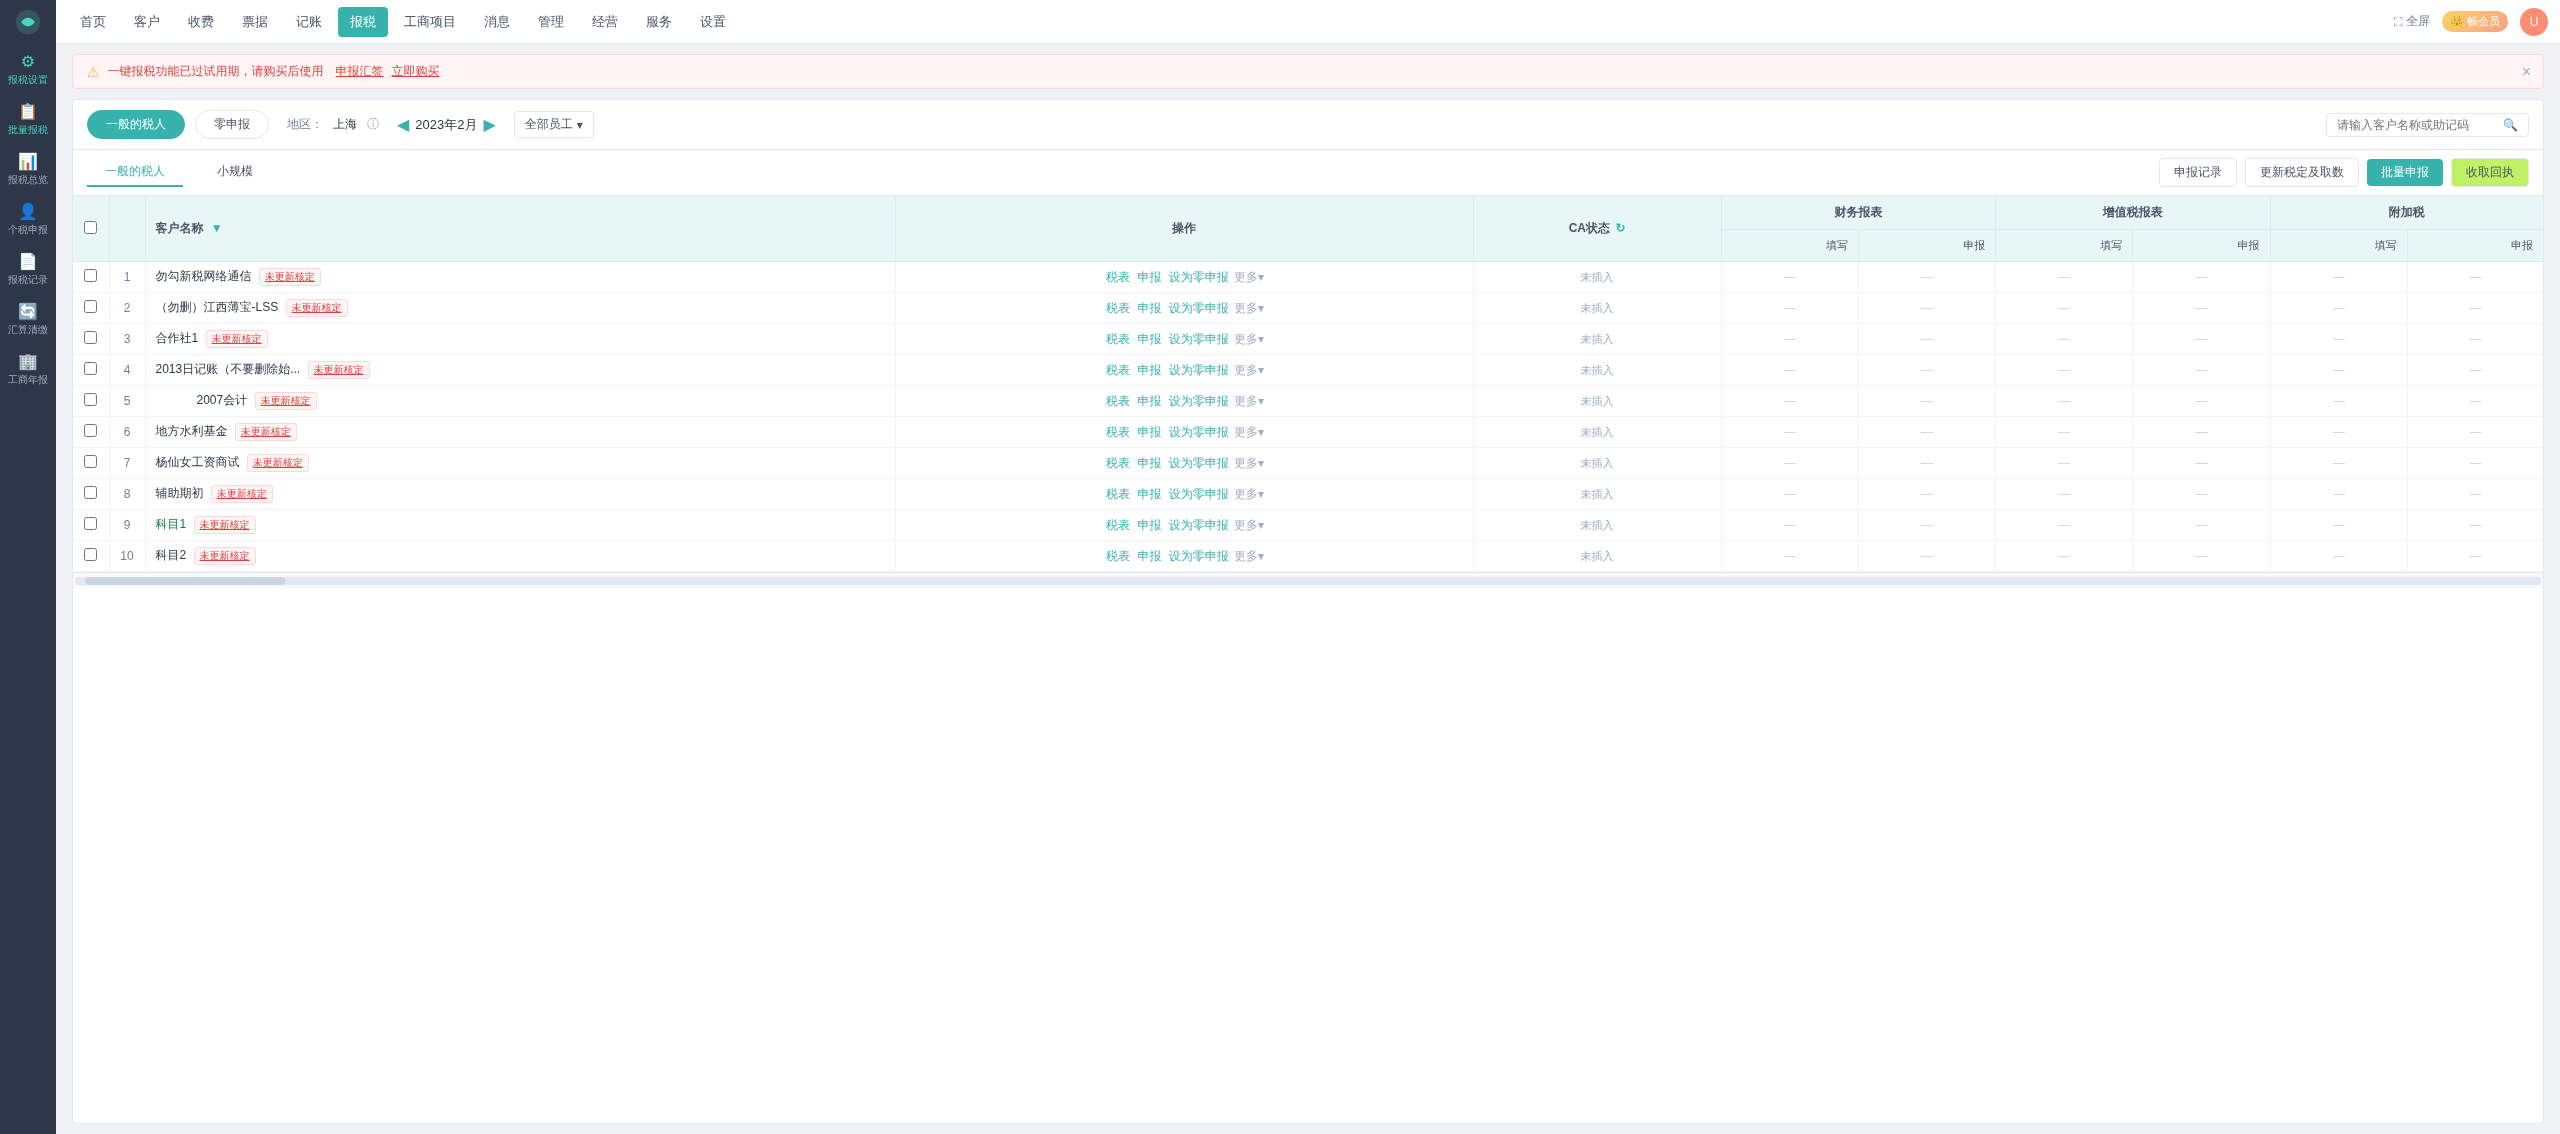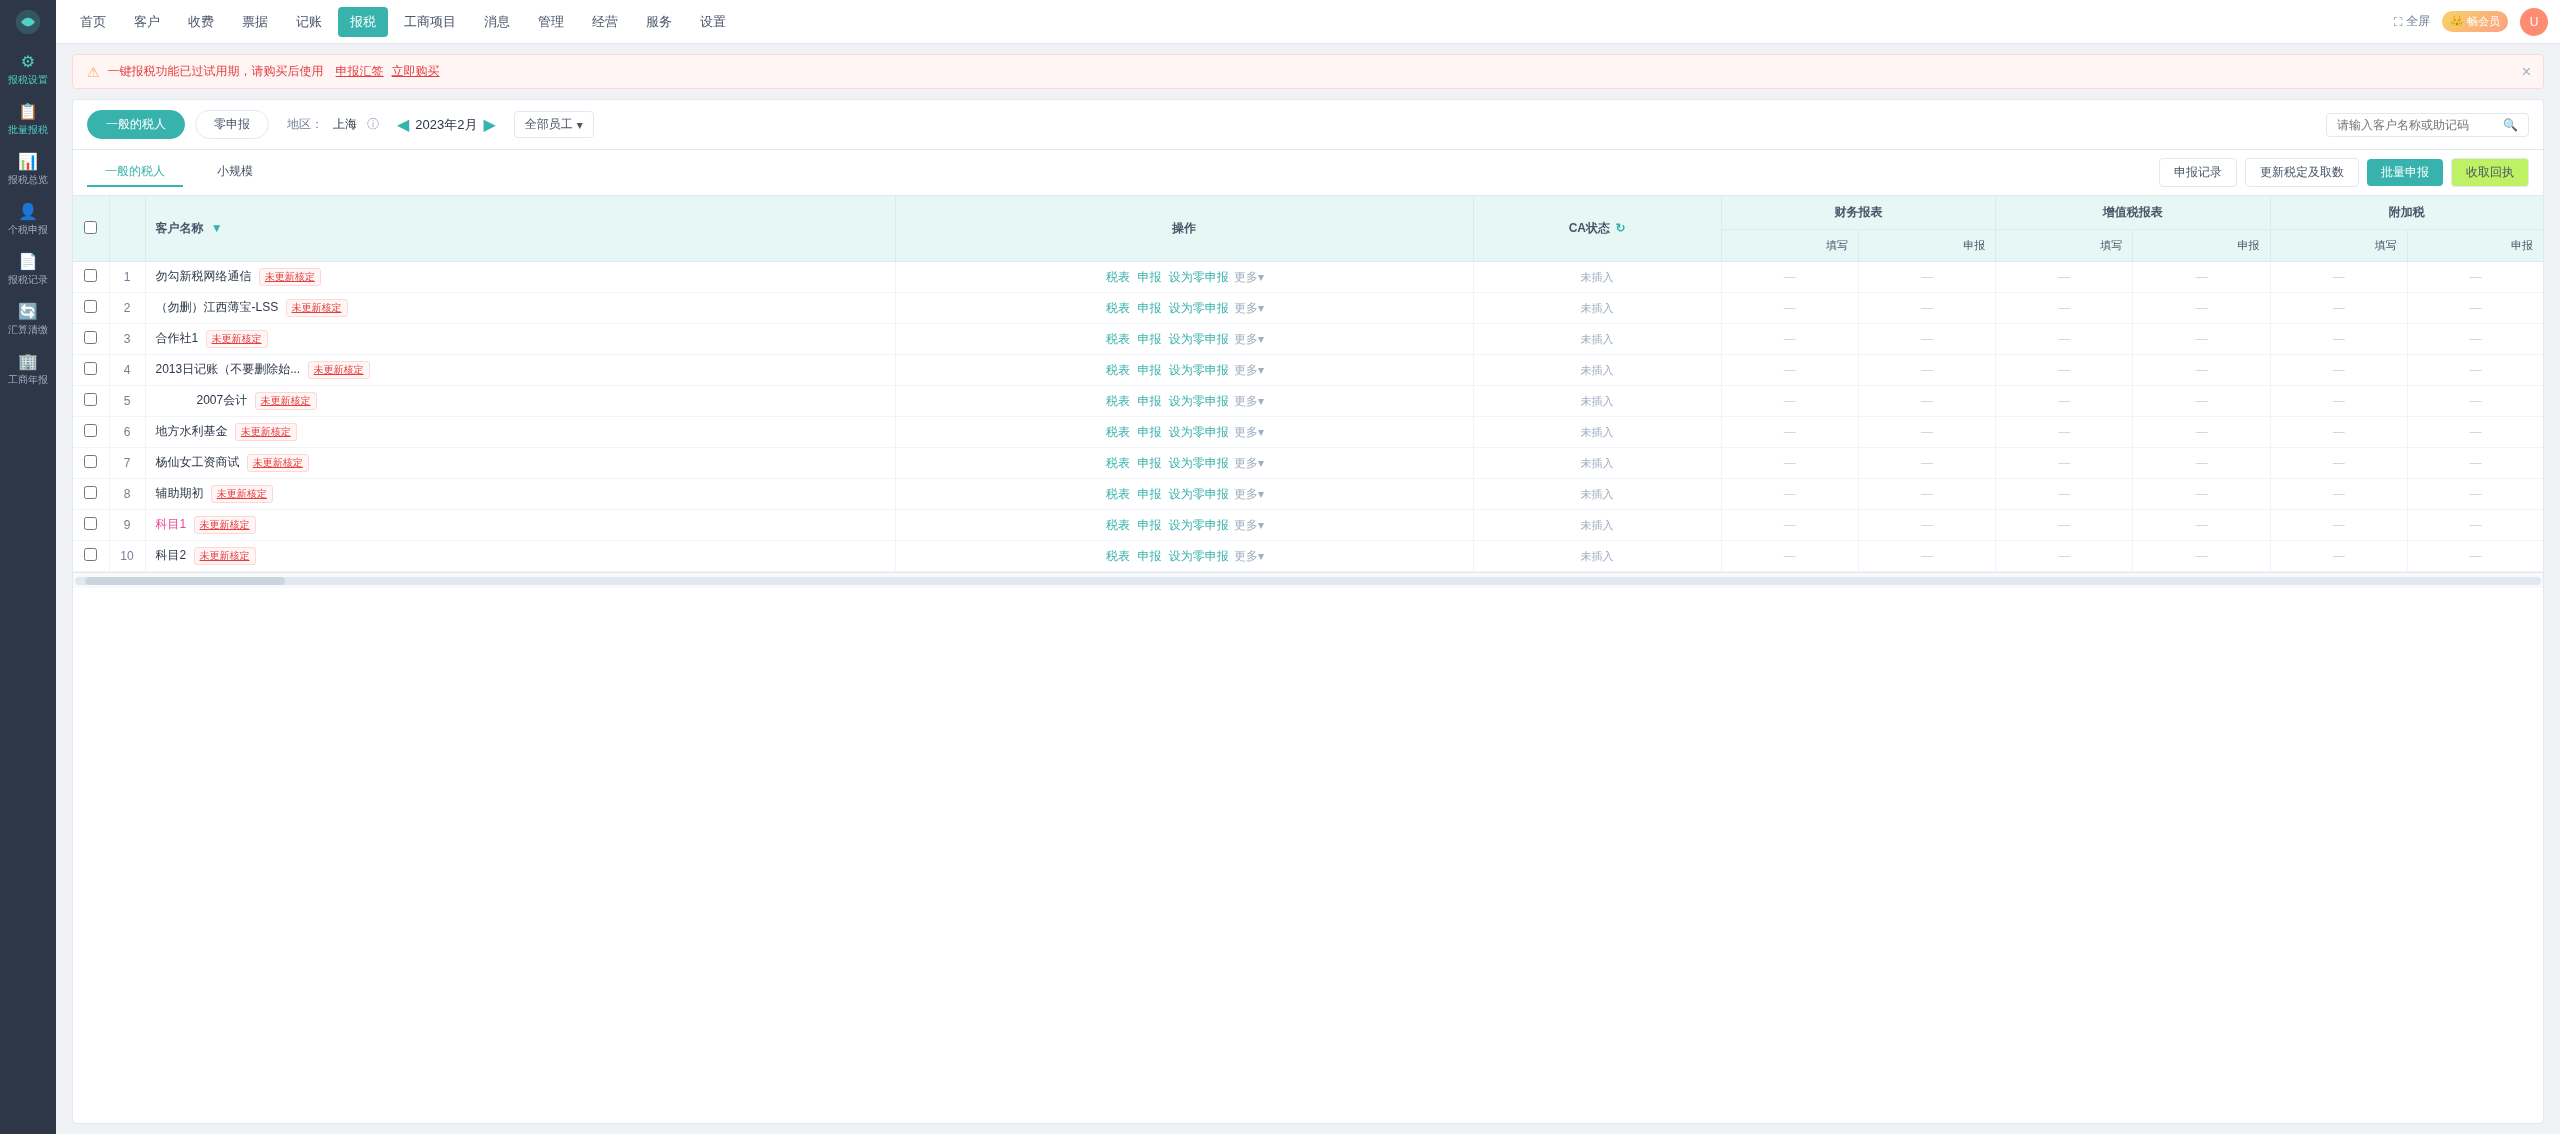--- a/index.html
+++ b/index.html
@@ -617,21 +617,21 @@
       <td class="dash">—</td>
       <td class="dash">—</td>
       <td class="dash">—</td>
     </tr>
               <tr>
       <td class="checkbox-col">
         <input type="checkbox" style="">
       </td>
       <td class="num-col">9</td>
       <td class="td-name">
-        <span style="cursor:pointer; color:#ec4899;">科目1</span>
+        <span style="cursor:pointer; color:#15803d;">科目1</span>
         <span class="badge-warning">未更新核定</span>
       </td>
       <td>
         <span class="link-btn">税表</span>
         <span class="link-btn">申报</span>
         <span class="link-btn">设为零申报</span>
         <span class="link-more">更多▾</span>
       </td>
       <td class="ca-status">未插入</td>
       <td class="dash">—</td>

